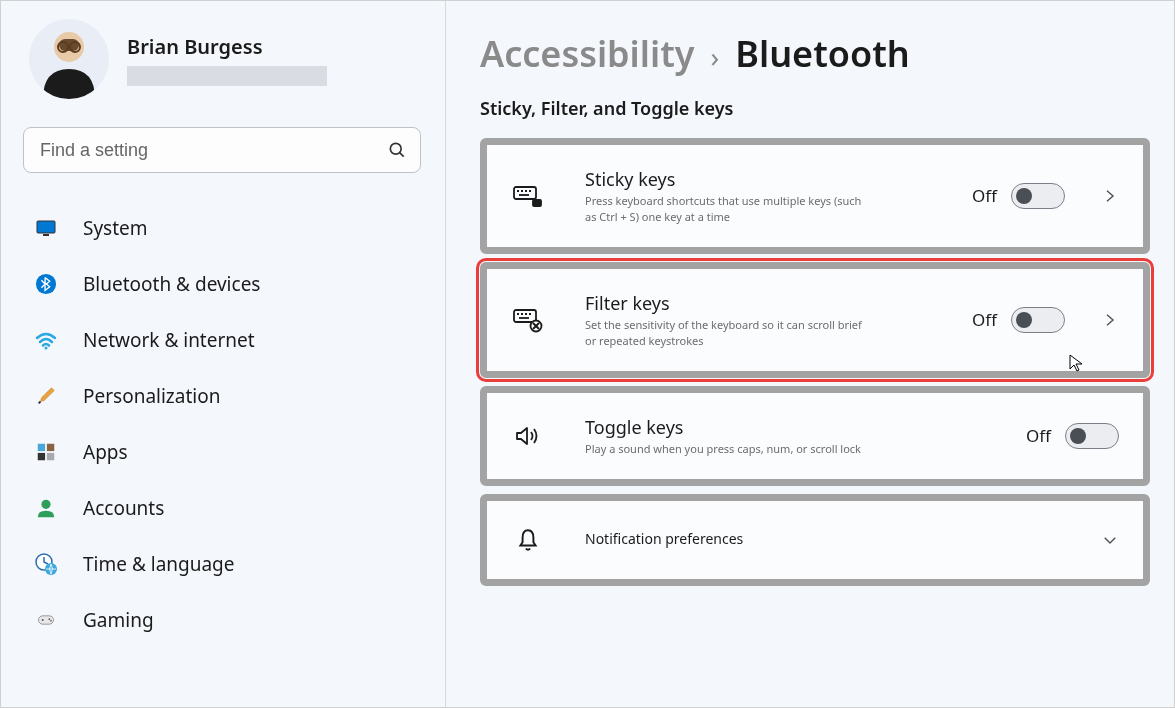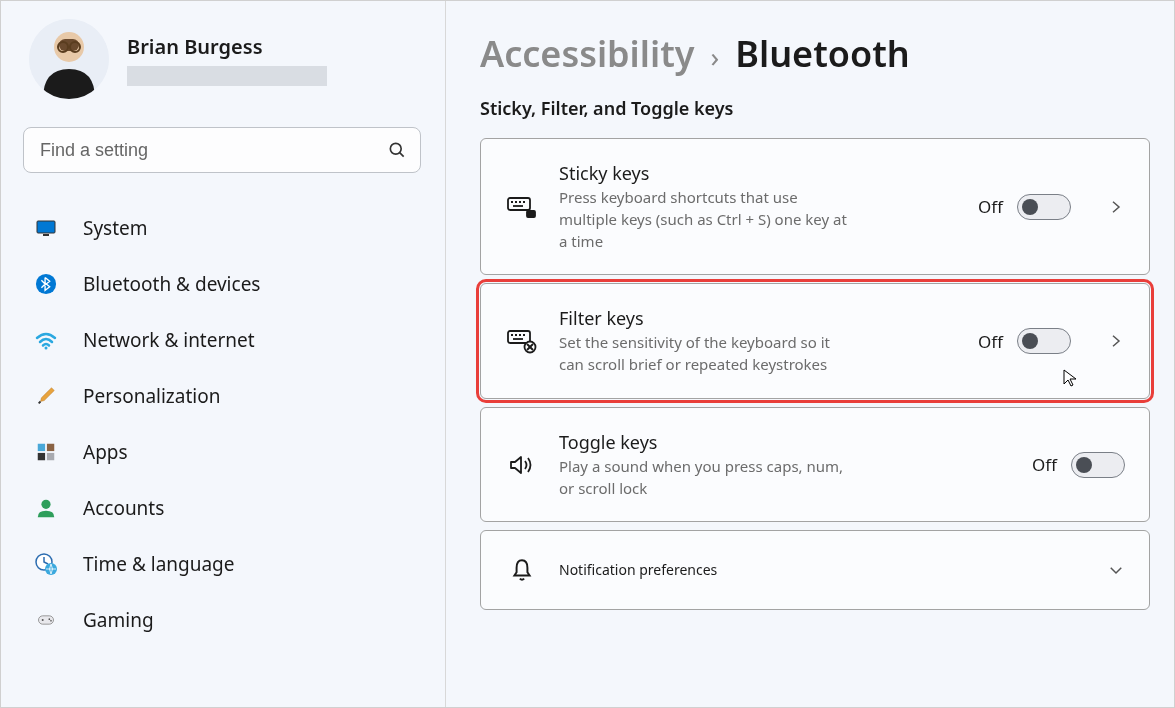--- a/index.html
+++ b/index.html
@@ -77,33 +77,33 @@
   .main { flex: 1; padding: 28px 24px 0 34px; overflow:hidden; }
   .breadcrumb { display: flex; align-items: baseline; gap: 16px; margin-bottom: 18px; }
   .breadcrumb-parent { font-size: 36px; font-weight: 600; color: #8a8a8a; cursor:pointer; }
   .breadcrumb-sep { font-size: 28px; color: #8a8a8a; }
   .breadcrumb-current { font-size: 36px; font-weight: 600; color: #1b1b1b; }
   .section-title { font-size: 18px; font-weight: 600; margin-bottom: 18px; }
 
   .cards { display:flex; flex-direction:column; gap:8px; }
   .card {
     background: #fbfcfe;
-    border: 1px solid #a3a3a3;
+    border: 7px solid #a3a3a3;
     border-radius: 6px;
     padding: 22px 24px;
-    display: flex; align-items:center; gap: 20px;
+    display: flex; align-items:center; gap: 40px;
   }
   .card.highlighted {
     outline: 3px solid #e93e3a;
     outline-offset: 1px;
   }
   .card-icon { width: 34px; height: 34px; display:flex; align-items:center; justify-content:center; flex-shrink:0; color:#1b1b1b; }
   .card-body { flex: 1; max-width: 290px; }
   .card-title { font-size: 18px; font-weight: 400; color:#1b1b1b; margin-bottom: 2px; }
-  .card-desc { font-size: 15px; color: #6c6c6c; line-height: 1.45; }
+  .card-desc { font-size: 11px; color: #6c6c6c; line-height: 1.45; }
   .card-controls { display:flex; align-items:center; gap: 14px; margin-left:auto; }
   .toggle-label { font-size: 17px; color:#1b1b1b; }
   .toggle {
     width: 54px; height: 26px; border-radius: 13px;
     border: 1px solid #7a7f87;
     background: #ecedf1;
     position: relative;
     cursor:pointer;
   }
   .toggle::after {

